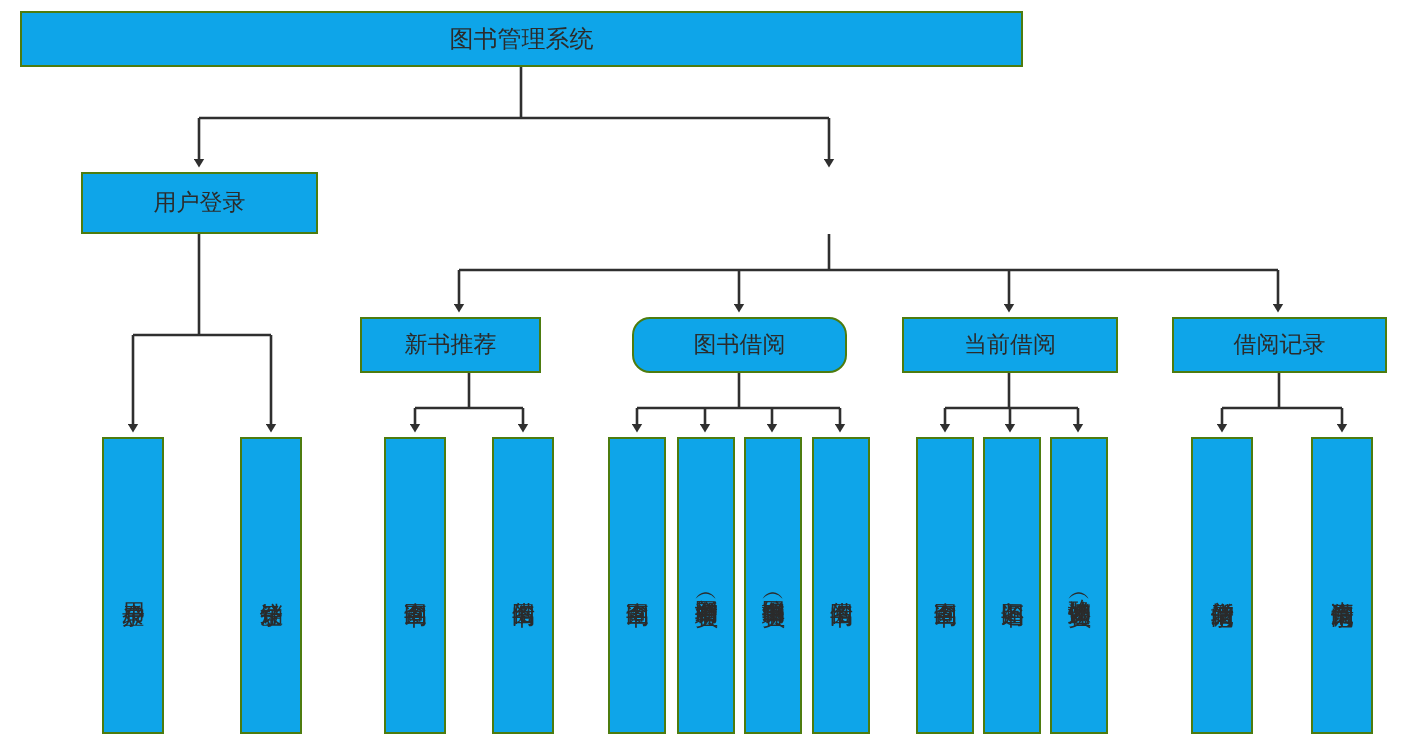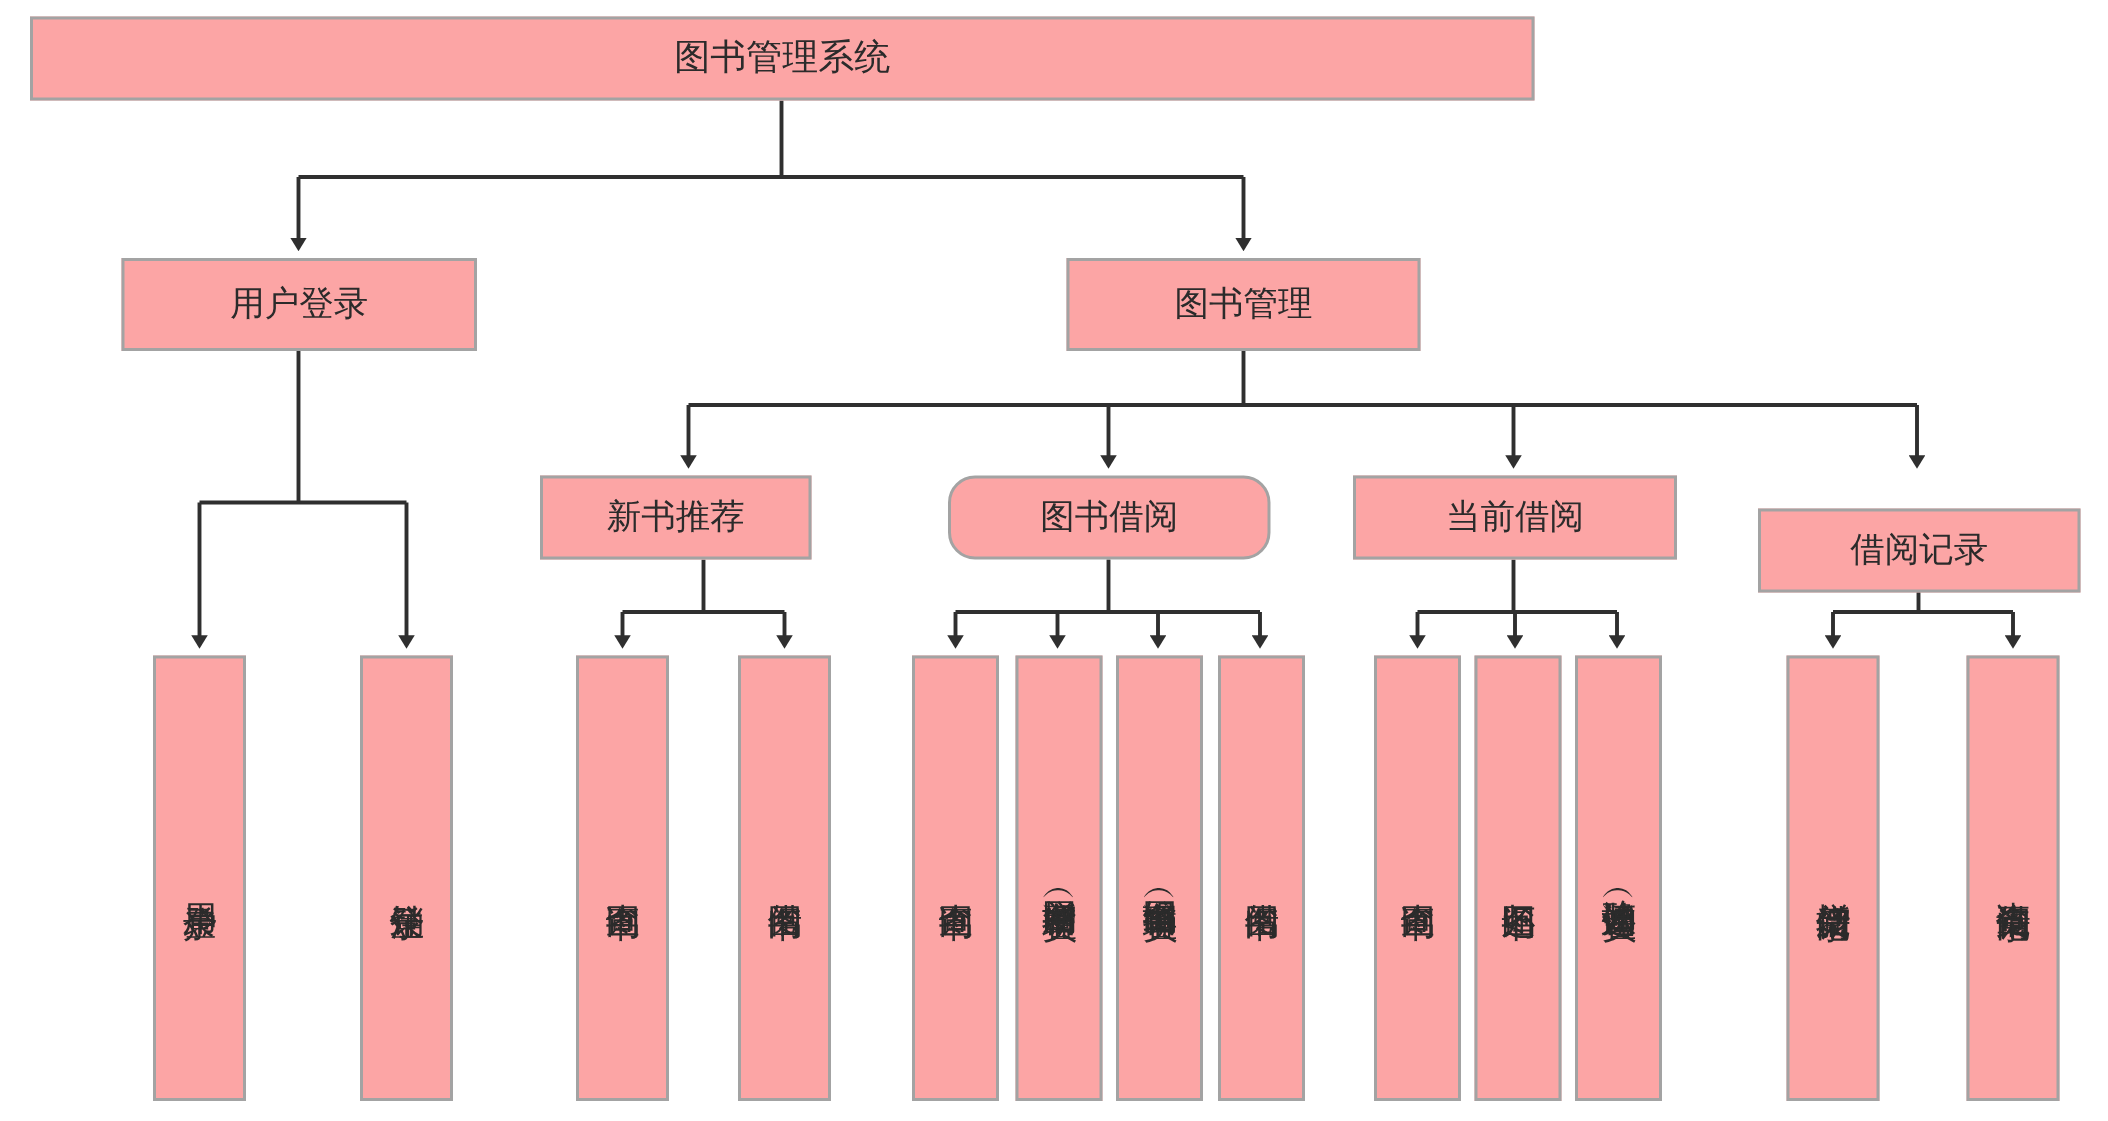--- a/index.html
+++ b/index.html
@@ -7,22 +7,22 @@
     position:relative;
     width:1405px;height:747px;
     background:#ffffff;
     font-family:"Liberation Sans","DejaVu Sans",sans-serif;
     overflow:hidden;
   }
   #wires{position:absolute;left:0;top:0;width:1405px;height:747px;}
   .node{
     position:absolute;
     box-sizing:border-box;
-    border:2px solid #a3a3a3;
-    background:#fca5a5;
+    border:2px solid #4d7c0f;
+    background:#0ea5e9;
     display:flex;
     align-items:center;
     justify-content:center;
     color:#2b2b2b;
     z-index:2;
   }
   .node-h{ font-size:23px; line-height:1.1; white-space:nowrap; }
   .node-v{ font-size:23px; line-height:1.12; }
   .node-v .vlabel{
     writing-mode:vertical-rl;
@@ -97,34 +97,31 @@
     </g>
   </svg>
 
   <div class="node node-h root" style="left:20px;top:11px;width:1003px;height:56px;">
     <span>图书管理系统</span>
   </div>
 
   <div class="node node-h" style="left:81px;top:172px;width:237px;height:62px;">
     <span>用户登录</span>
   </div>
-  <div class="node node-h" style="left:711px;top:172px;width:236px;height:62px;">
-    <span>图书管理</span>
-  </div>
 
   <div class="node node-h" style="left:360px;top:317px;width:181px;height:56px;align-items:center;">
     <span>新书推荐</span>
   </div>
   <div class="node node-h" style="left:632px;top:317px;width:215px;height:56px;border-radius:18px;">
     <span>图书借阅</span>
   </div>
   <div class="node node-h" style="left:902px;top:317px;width:216px;height:56px;">
     <span>当前借阅</span>
   </div>
-  <div class="node node-h" style="left:1172px;top:317px;width:215px;height:56px;margin-top:22px;">
+  <div class="node node-h" style="left:1172px;top:317px;width:215px;height:56px;">
     <span>借阅记录</span>
   </div>
 
   <div class="node node-v" style="left:102px;top:437px;width:62px;height:297px;">
     <span class="vlabel">用户登录</span>
   </div>
   <div class="node node-v" style="left:240px;top:437px;width:62px;height:297px;">
     <span class="vlabel">注销登录</span>
   </div>
 

